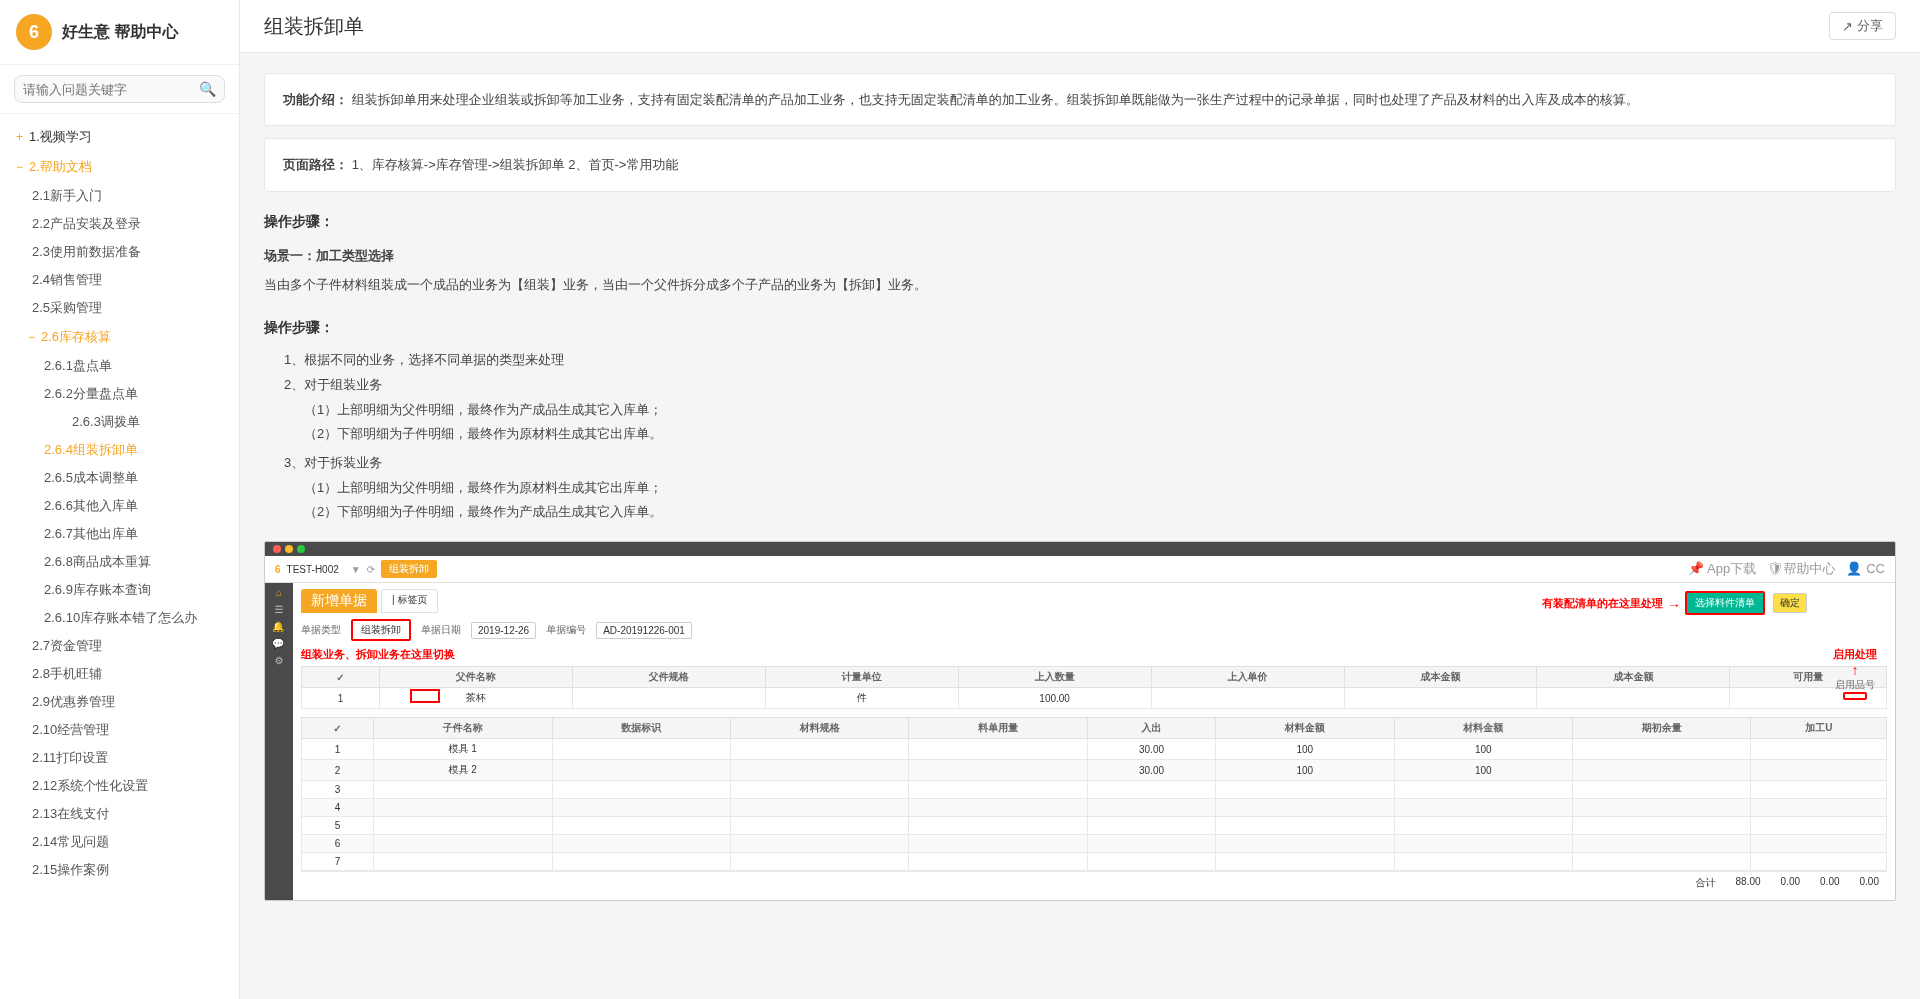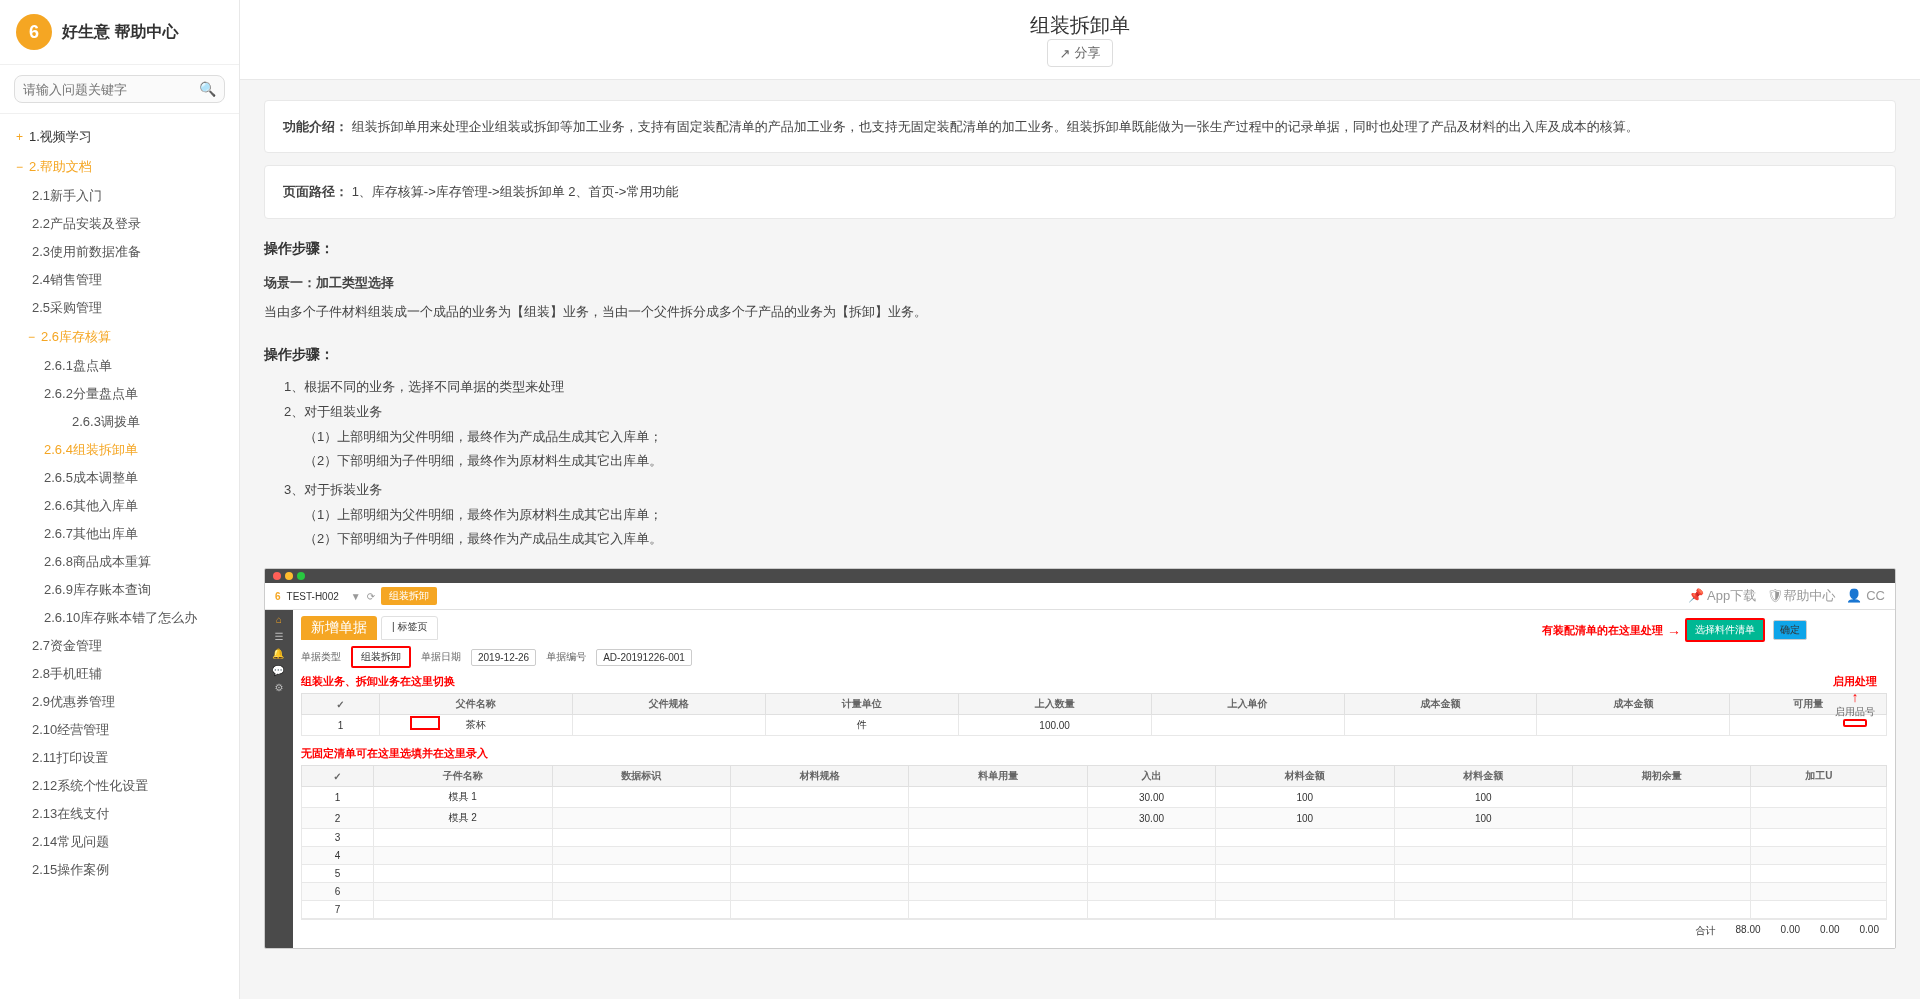--- a/index.html
+++ b/index.html
@@ -87,21 +87,20 @@
       height: 100vh;
       overflow: hidden;
     }
     #header {
       background: #fff;
       padding: 12px 24px;
       border-bottom: 1px solid #e8e8e8;
       display: flex;
       align-items: center;
       justify-content: space-between;
-      flex-direction: column;
     }
     #page-title-text { font-size: 20px; font-weight: 500; color: #333; }
     #share-btn {
       display: flex; align-items: center; gap: 4px;
       color: #666; font-size: 13px; cursor: pointer;
       border: 1px solid #ddd; padding: 4px 12px; border-radius: 4px;
     }
 
     #content-area {
       flex: 1;
@@ -368,21 +367,21 @@
             <span style="border:1px solid #ccc; padding:2px 6px; font-size:10px; color:#333; border-radius:2px;">2019-12-26</span>
 
             <span style="font-size:10px; color:#666;">单据编号</span>
             <span style="border:1px solid #ccc; padding:2px 6px; font-size:10px; color:#333; border-radius:2px;">AD-20191226-001</span>
 
             <div style="position:absolute; top:-28px; right:80px; display:flex; align-items:center; gap:4px;">
               <span style="color:red; font-size:11px; font-weight:bold; white-space:nowrap;">有装配清单的在这里处理</span>
               <span style="color:red; font-size:14px;">→</span>
 
               <span style="border:2px solid red; background:#00b894; color:white; padding:3px 8px; border-radius:2px; font-size:10px; cursor:pointer;">选择料件清单</span>
-              <span style="border:1px solid #ccc; background:#0ea5e9; padding:2px 6px; font-size:10px; color:#333; border-radius:2px; cursor:pointer; margin-left:4px;">确定</span>
+              <span style="border:1px solid #ccc; background:#fde047; padding:2px 6px; font-size:10px; color:#333; border-radius:2px; cursor:pointer; margin-left:4px;">确定</span>
             </div>
 
             <div style="position:absolute; top:28px; right:10px; display:flex; flex-direction:column; align-items:center;">
               <span style="color:red; font-size:11px; font-weight:bold;">启用处理</span>
               <span style="color:red;">↑</span>
               <span style="font-size:10px; color:#666;">启用品号</span>
               <span style="border:2px solid red; padding:2px 10px; font-size:10px; color:#333; border-radius:2px; background:#fff;"></span>
             </div>
           </div>
 
@@ -416,23 +415,20 @@
                 <td>件</td>
                 <td>100.00</td>
                 <td></td>
                 <td></td>
                 <td></td>
                 <td></td>
               </tr>
             </tbody>
           </table>
 
-          <div style="margin-bottom:4px;">
-            <span style="color:red; font-size:11px; font-weight:bold;">无固定清单可在这里选填并在这里录入</span>
-          </div>
 
           <table class="sim-table">
             <thead>
               <tr>
                 <th>✓</th>
                 <th>子件名称</th>
                 <th>数据标识</th>
                 <th>材料规格</th>
                 <th>料单用量</th>
                 <th>入出</th>

